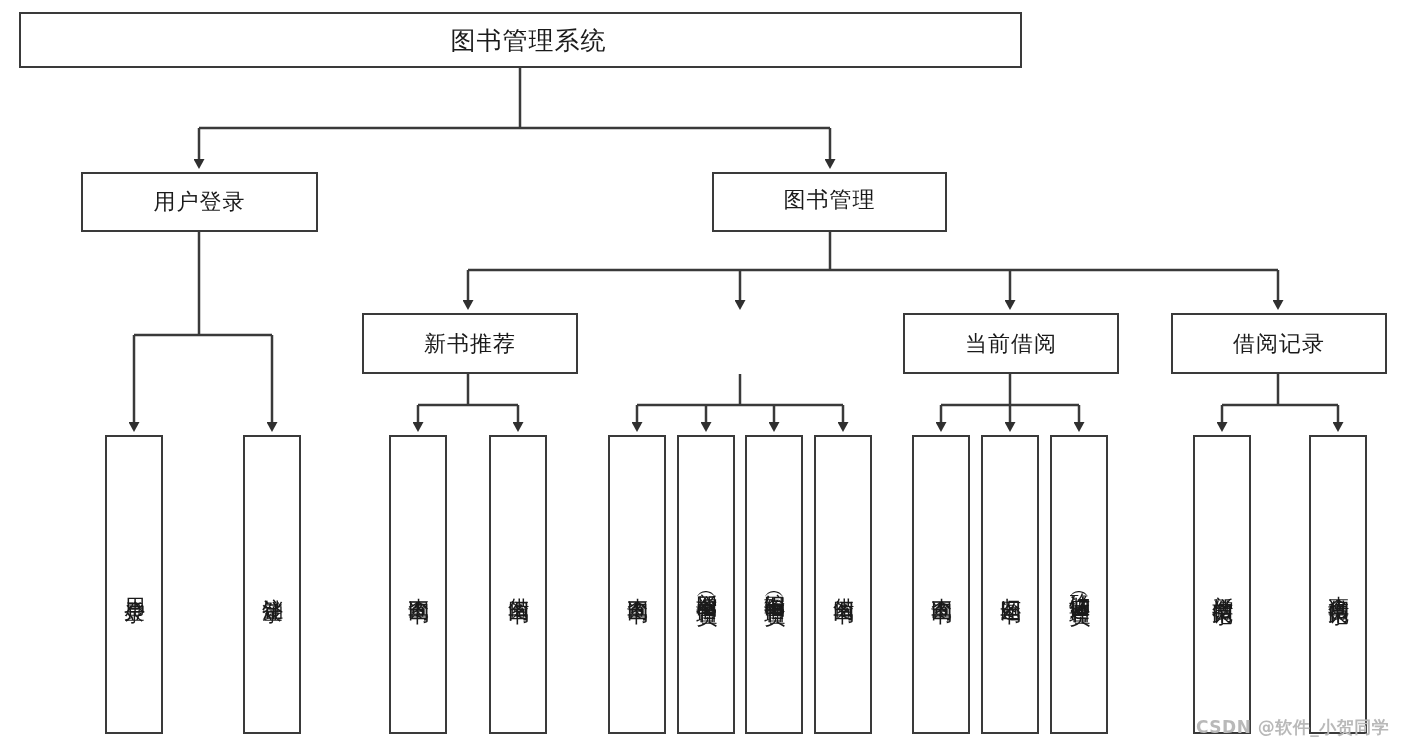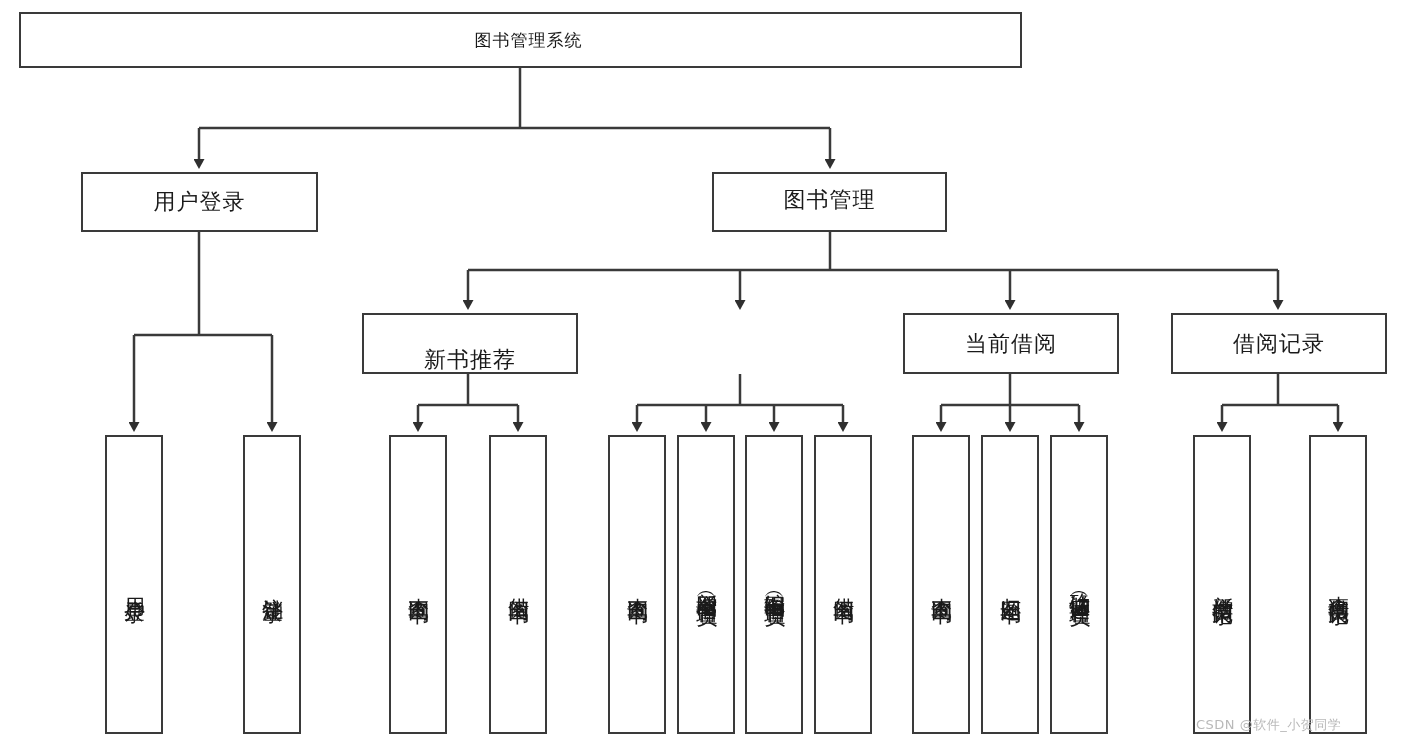--- a/index.html
+++ b/index.html
@@ -39,43 +39,44 @@
     display: block;
     text-align: center;
     line-height: 1.08;
   }
   
   .node.h .label {
     font-size: 22px;
     letter-spacing: 1px;
   }
   .node.root .label {
-    font-size: 17px;
+    font-size: 25px;
     letter-spacing: 1px;
     margin-left: 16px;
   }
   
   .node.v {
     align-items: center;
     justify-content: center;
   }
   .node.v .label {
     writing-mode: vertical-rl;
     text-orientation: upright;
     font-size: 21px;
     line-height: 1.22;
     letter-spacing: 2px;
     white-space: nowrap;
   }
   .watermark {
     position: absolute;
-    font-size: 13px;
+    font-size: 17px;
     color: #b9b9b9;
     white-space: nowrap;
     letter-spacing: 0.5px;
+    font-weight: bold;
   }
 </style>
 </head>
 <body>
 
 <div id="canvas">
 
   <svg id="wires" viewBox="0 0 1405 747">
     <defs>
       <marker id="arrow" markerWidth="10" markerHeight="11" refX="1" refY="5.5" orient="auto" markerUnits="userSpaceOnUse">
@@ -131,21 +132,21 @@
     <span class="label">图书管理系统</span>
   </div>
 
   <div class="node h" style="left:81px; top:172px; width:237px; height:60px;">
     <span class="label">用户登录</span>
   </div>
   <div class="node h" style="left:712px; top:172px; width:235px; height:60px;font-family:Liberation Mono, monospace;">
     <span class="label">图书管理</span>
   </div>
 
-  <div class="node h" style="left:362px; top:313px; width:216px; height:61px;align-items:flex-end;">
+  <div class="node h" style="left:362px; top:313px; width:216px; height:61px;">
     <span class="label">新书推荐</span>
   </div>
   <div class="node h" style="left:1171px; top:313px; width:216px; height:61px;">
     <span class="label">借阅记录</span>
   </div>
   <div class="node h" style="left:903px; top:313px; width:216px; height:61px;">
     <span class="label">当前借阅</span>
   </div>
 
   <div class="node v" style="left:105px; top:435px; width:58px; height:299px;">

